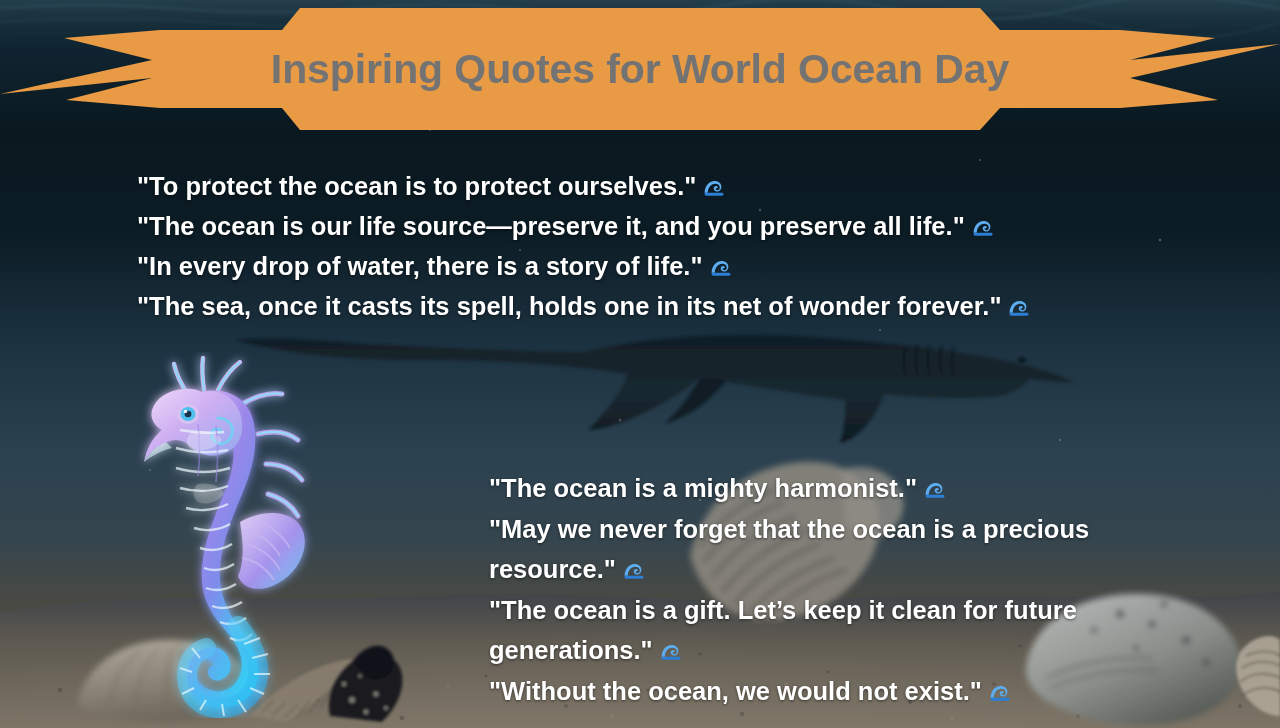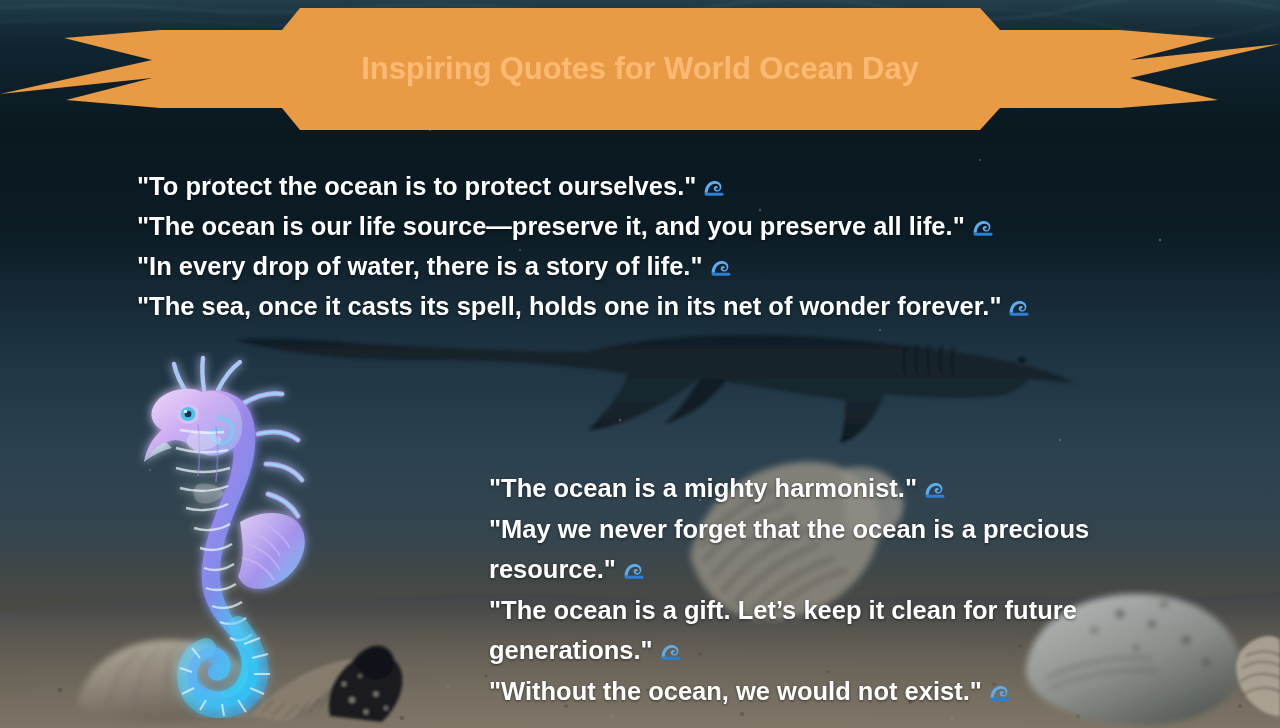--- a/index.html
+++ b/index.html
@@ -39,23 +39,23 @@
   }
   #banner-title {
     position: absolute;
     left: 0;
     top: 0;
     width: 1280px;
     height: 122px;
     display: flex;
     align-items: center;
     justify-content: center;
-    font-size: 31px;
+    font-size: 41px;
     font-weight: bold;
-    color: #fdba74;
+    color: #737373;
     letter-spacing: -0.1px;
     text-align: center;
     white-space: nowrap;
   }
 
   
   .quote-block {
     position: absolute;
     color: #ffffff;
     font-weight: bold;

